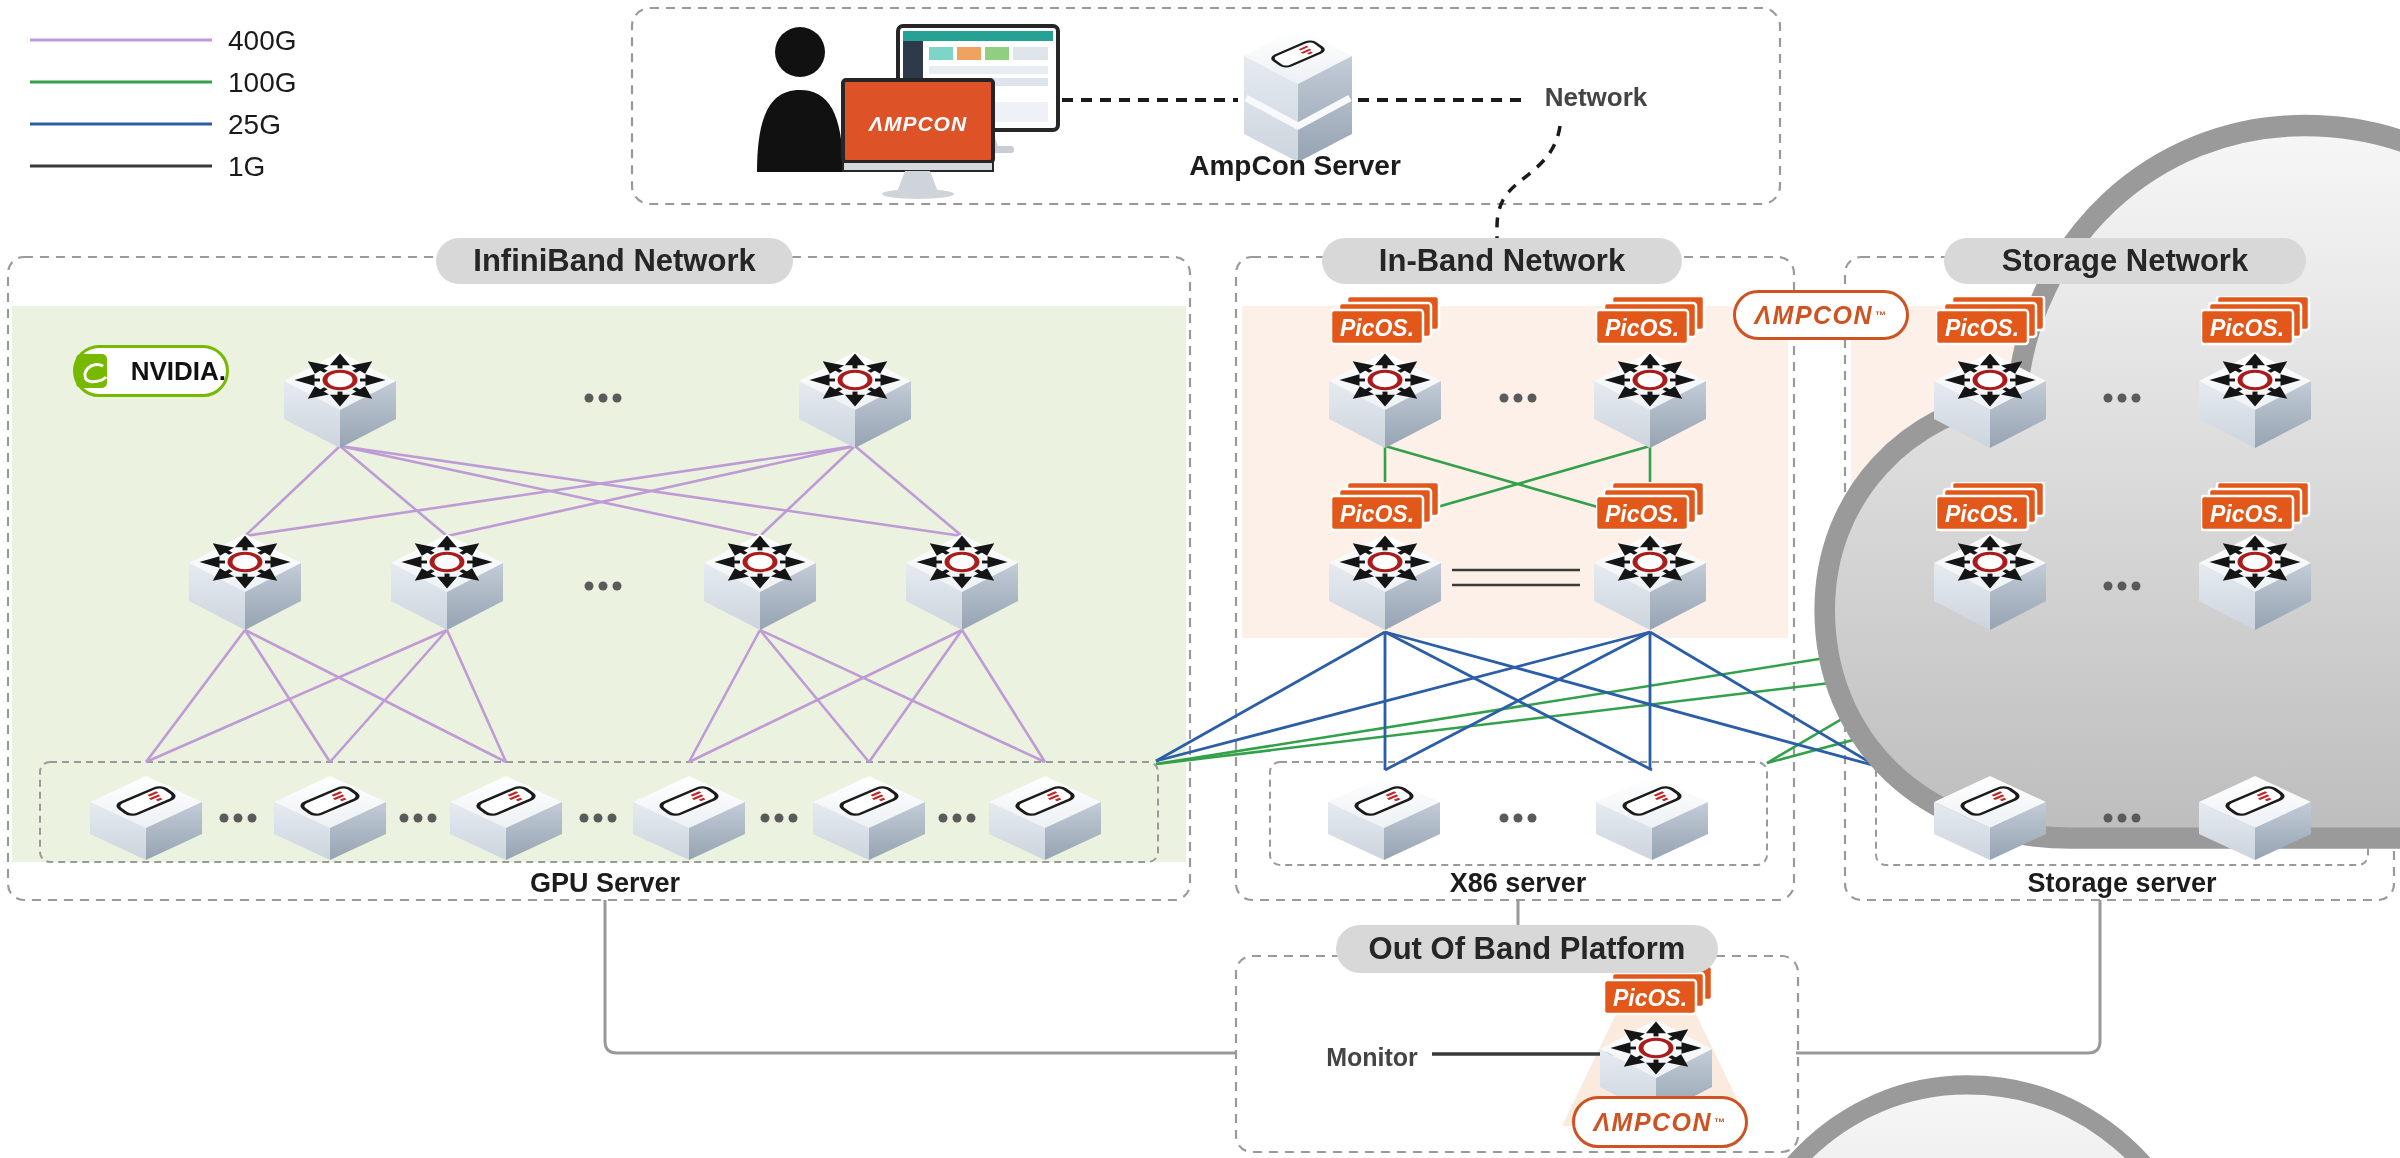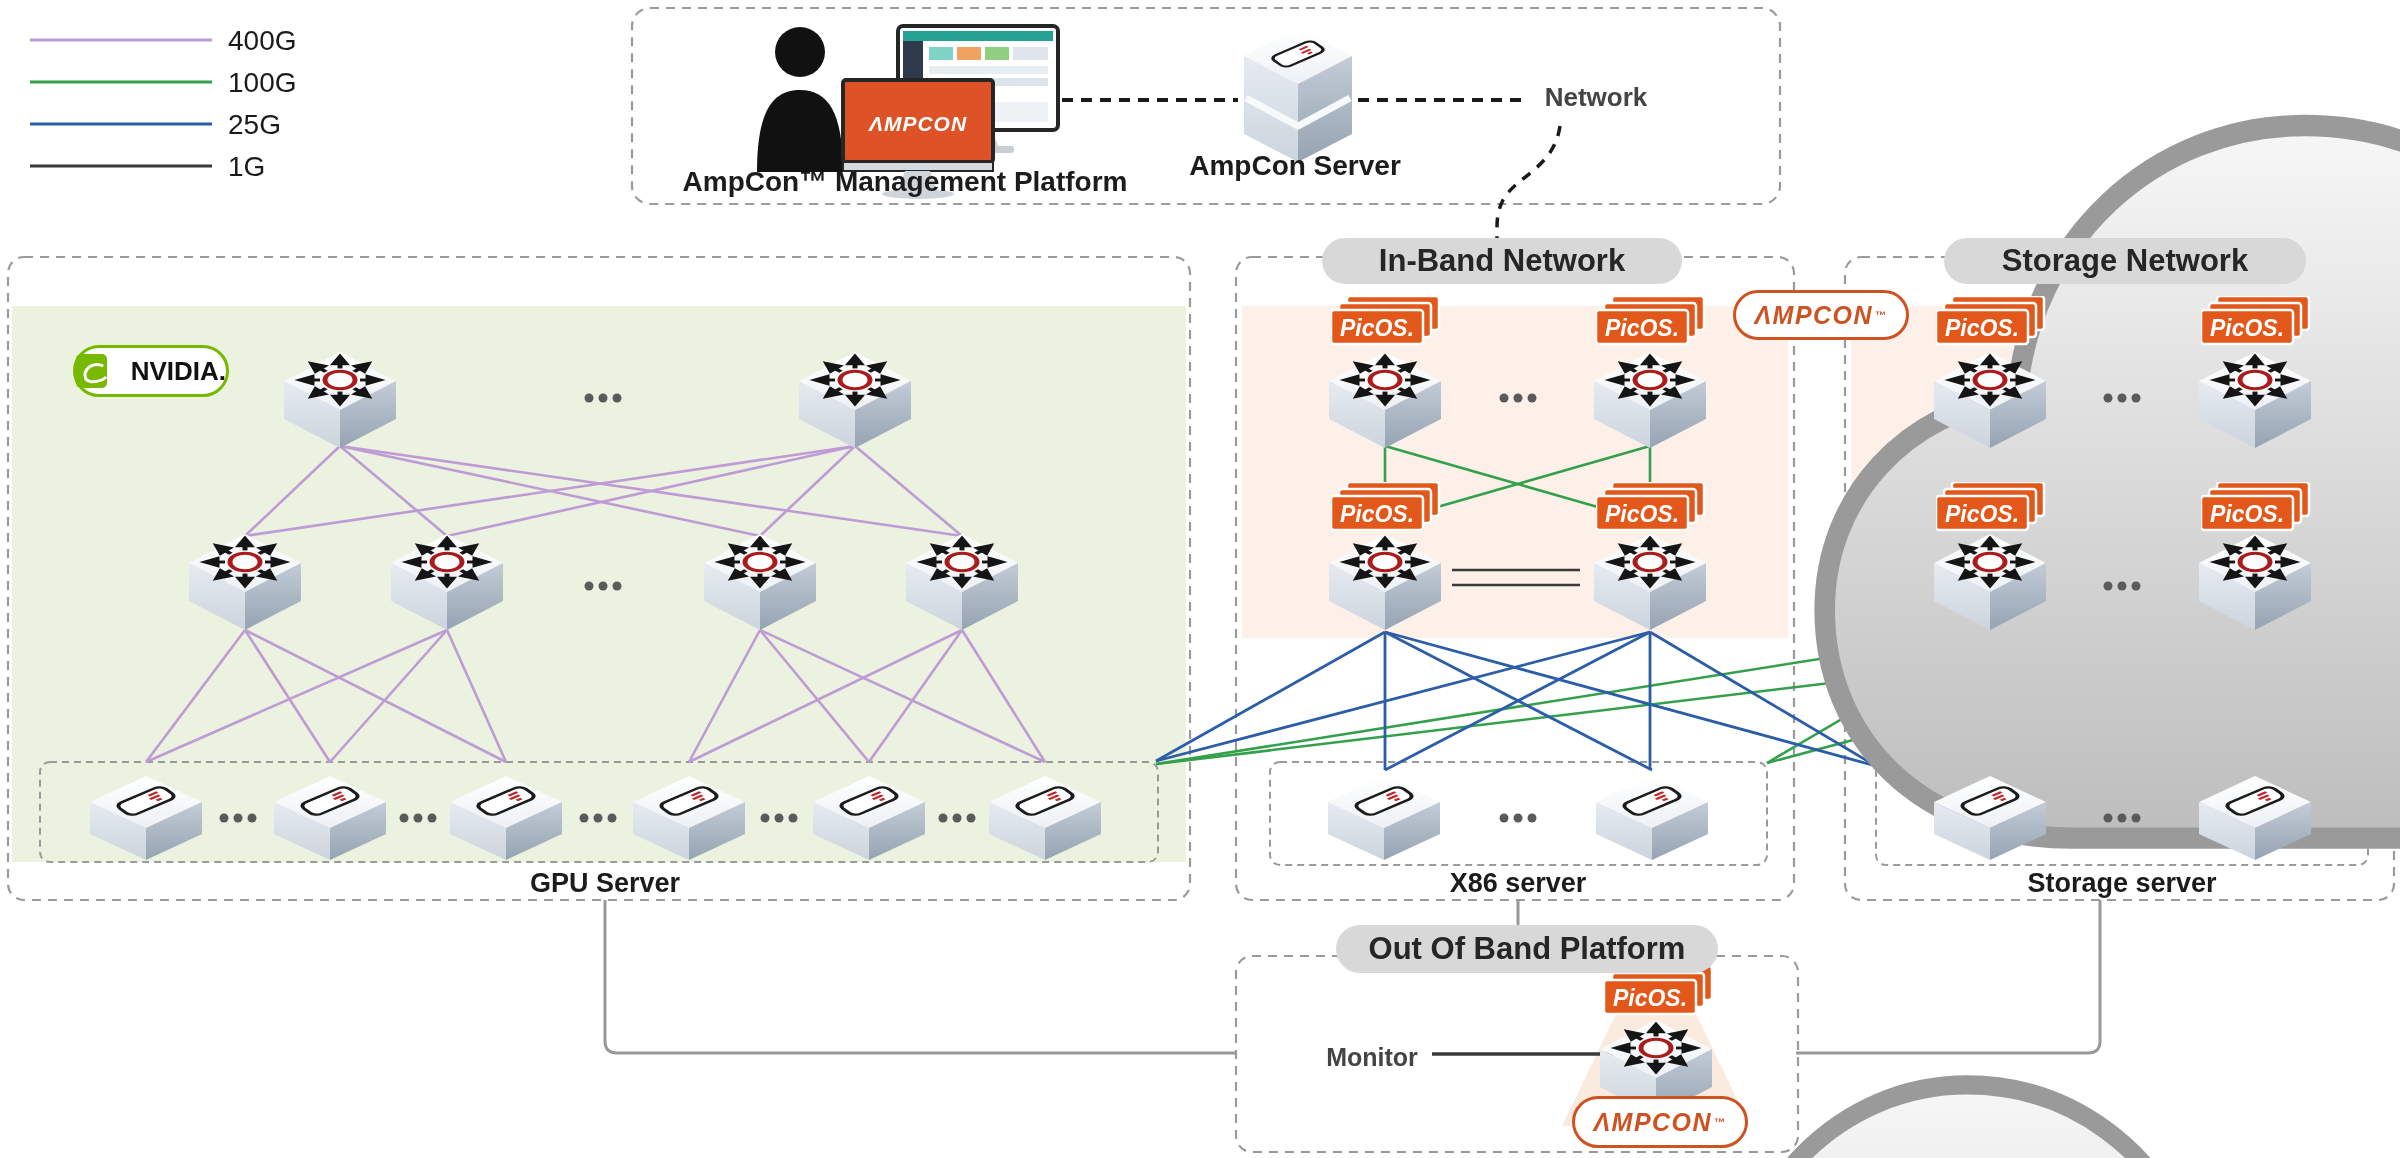--- a/index.html
+++ b/index.html
@@ -345,25 +345,25 @@
         <circle cx="2136" cy="398" r="4.5"></circle>
         <circle cx="2108" cy="586" r="4.5"></circle>
         <circle cx="2122" cy="586" r="4.5"></circle>
         <circle cx="2136" cy="586" r="4.5"></circle>
         <circle cx="2108" cy="818" r="4.5"></circle>
         <circle cx="2122" cy="818" r="4.5"></circle>
         <circle cx="2136" cy="818" r="4.5"></circle>
       </g>
 </svg>
 
+<div class="pill" style="left:436px;top:238px;width:357px;height:46px;line-height:46px;">InfiniBand Network</div>
 <div class="pill" style="left:1322px;top:238px;width:360px;height:46px;line-height:46px;">In-Band Network</div>
 <div class="pill" style="left:1944px;top:238px;width:362px;height:46px;line-height:46px;">Storage Network</div>
 <div class="pill" style="left:1336px;top:925px;width:382px;height:48px;line-height:48px;">Out Of Band Platform</div>
 
-<div class="lbl" style="left:905px;top:166px;font-size:28px;">AmpCon™ Management Platform</div>
 <div class="lbl" style="left:1295px;top:150px;font-size:28px;">AmpCon Server</div>
 
 <div class="lbl" style="left:605px;top:868px;">GPU Server</div>
 <div class="lbl" style="left:1518px;top:868px;">X86 server</div>
 <div class="lbl" style="left:2122px;top:868px;">Storage server</div>
 
 <div class="nvbadge" style="left:73px;top:345px;width:150px;height:46px;">
   <span class="nvsq"></span>
   <span>NVIDIA.</span>
 </div>

